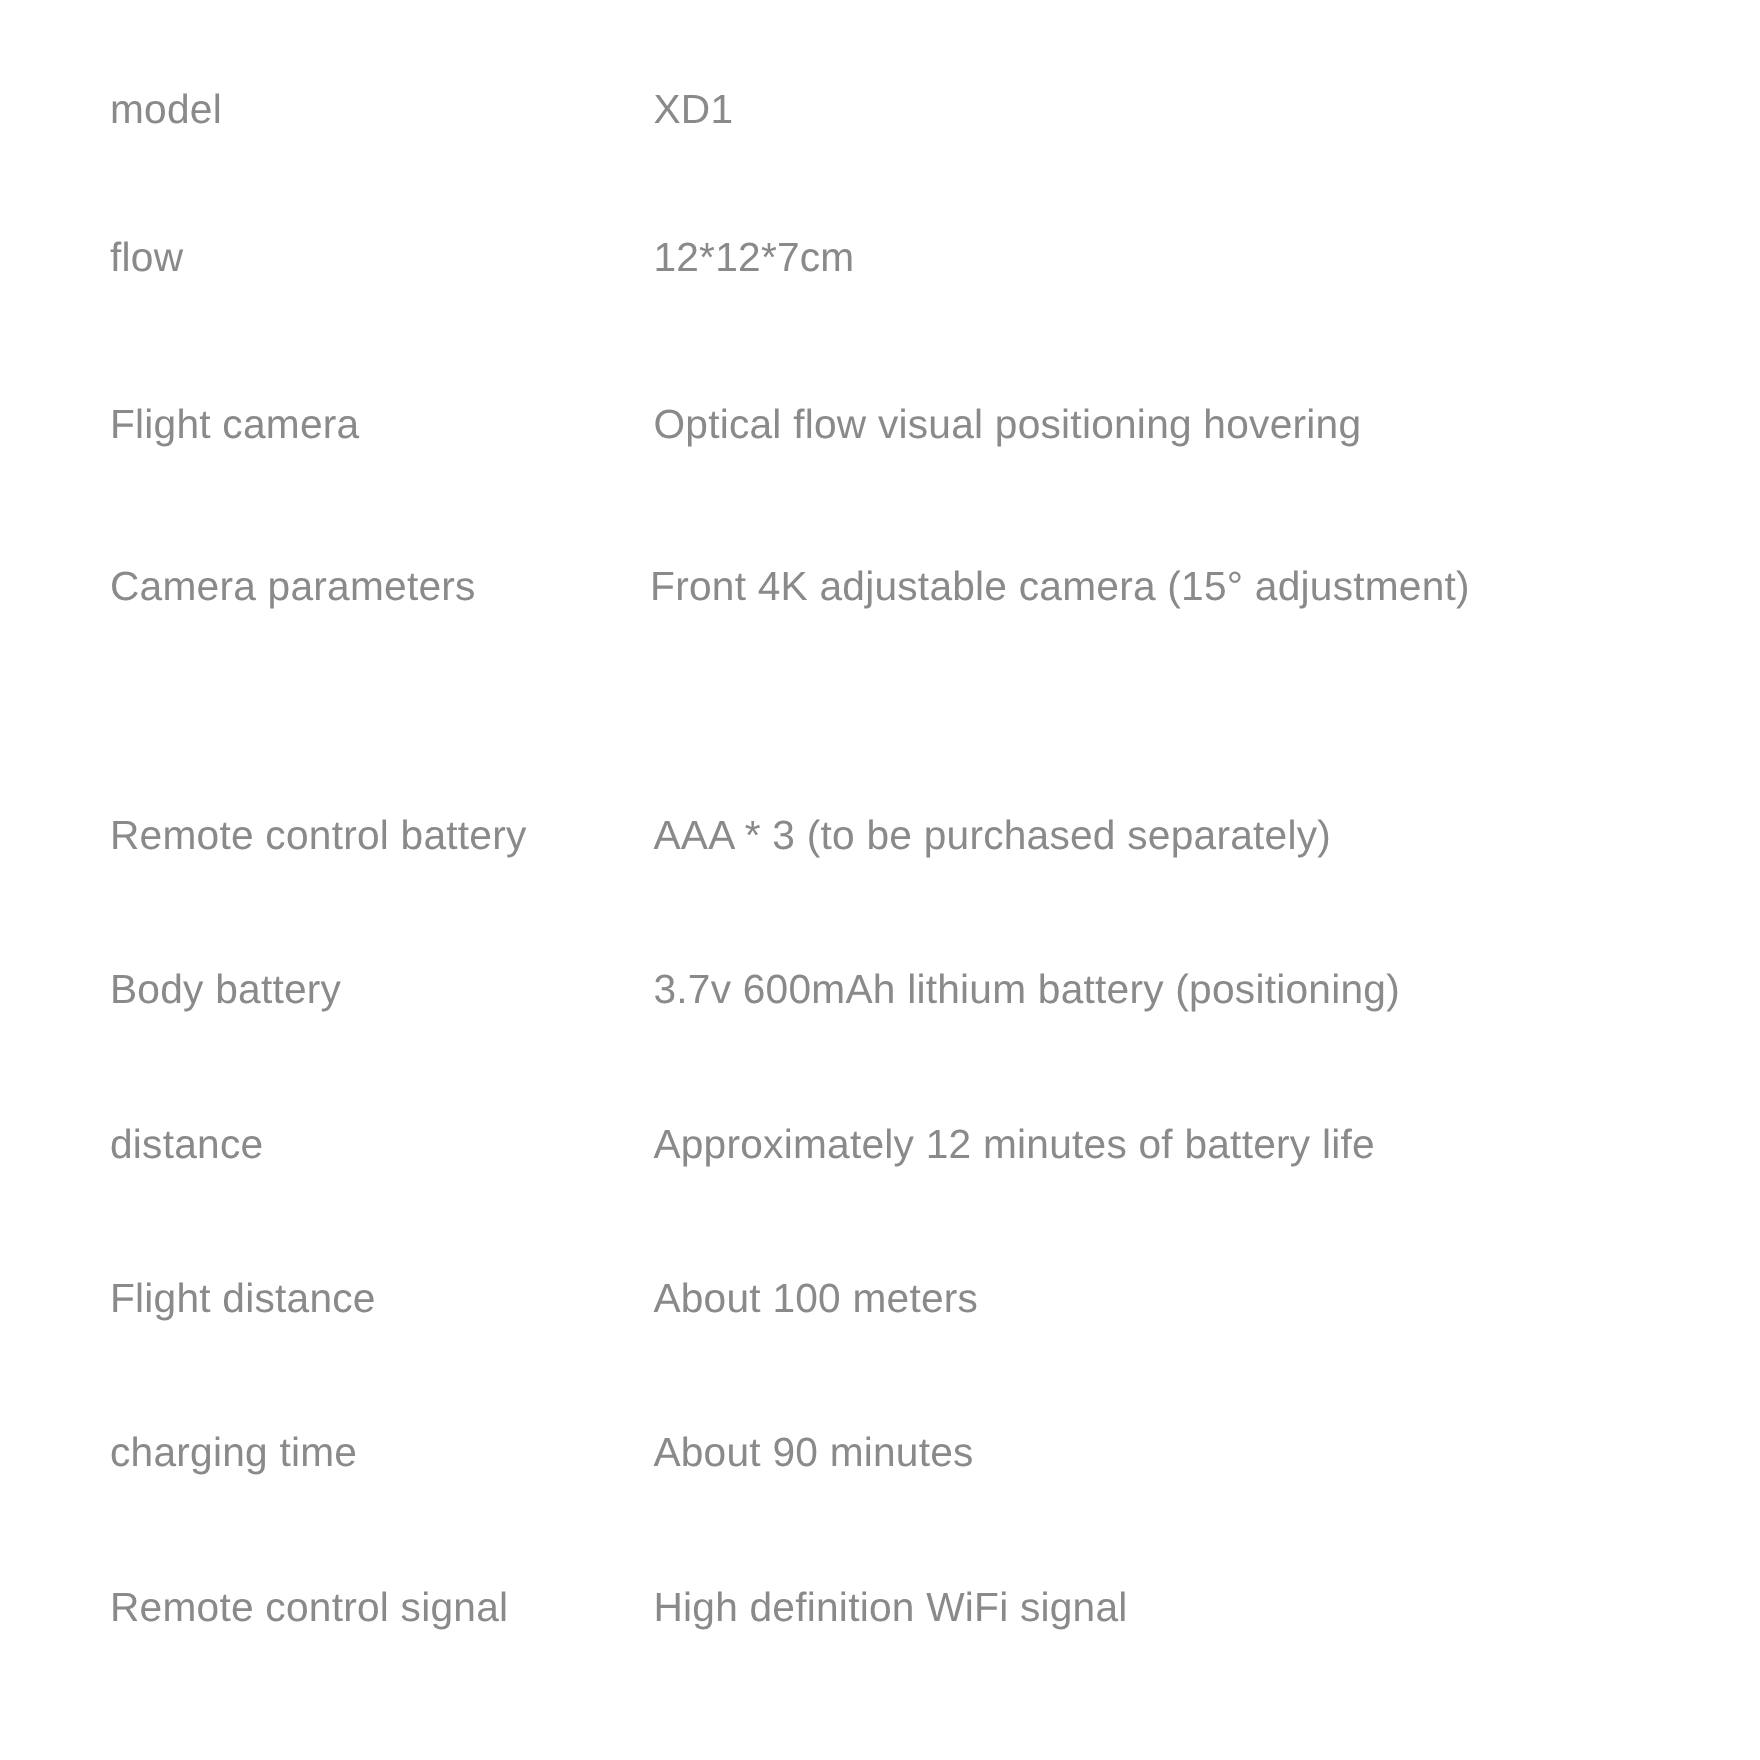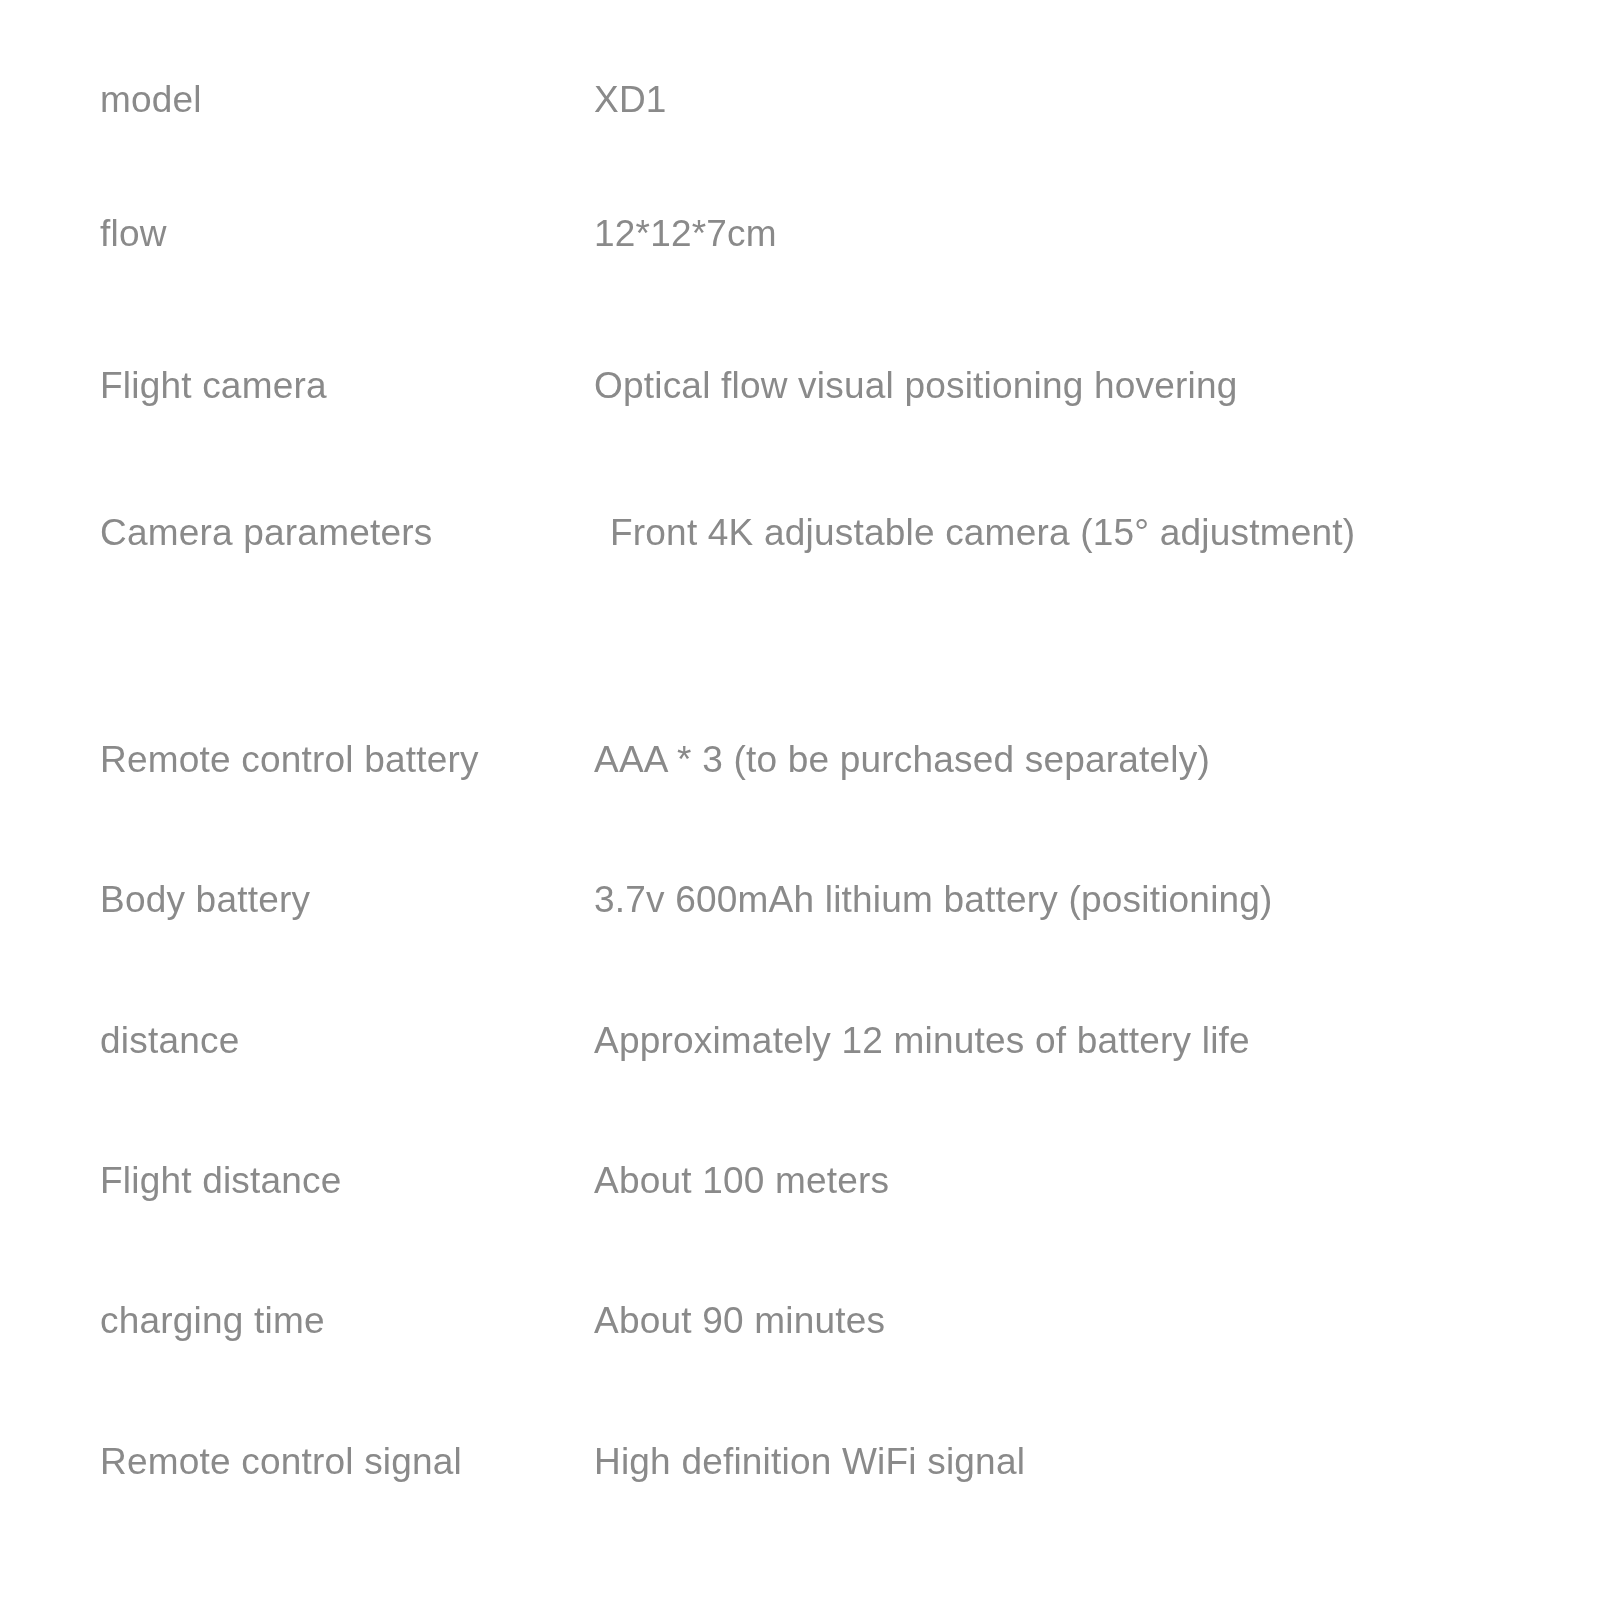--- a/index.html
+++ b/index.html
@@ -57,21 +57,21 @@
     <span class="spec-value">12*12*7cm</span>
   </div>
 
   <div class="spec-row" style="top:364px;">
     <span class="spec-label">Flight camera</span>
     <span class="spec-value">Optical flow visual positioning hovering</span>
   </div>
 
   <div class="spec-row" style="top:511px;">
     <span class="spec-label">Camera parameters</span>
-    <div class="spec-value" style="left:610px;">
+    <div class="spec-value" style="left:591px;">
       <span class="spec-value-line">Front 4K adjustable camera (15°   adjustment)</span>
     </div>
   </div>
 
   <div class="spec-row" style="top:738px;">
     <span class="spec-label">Remote control battery</span>
     <span class="spec-value">AAA * 3 (to be purchased separately)</span>
   </div>
 
   <div class="spec-row" style="top:878px;">

